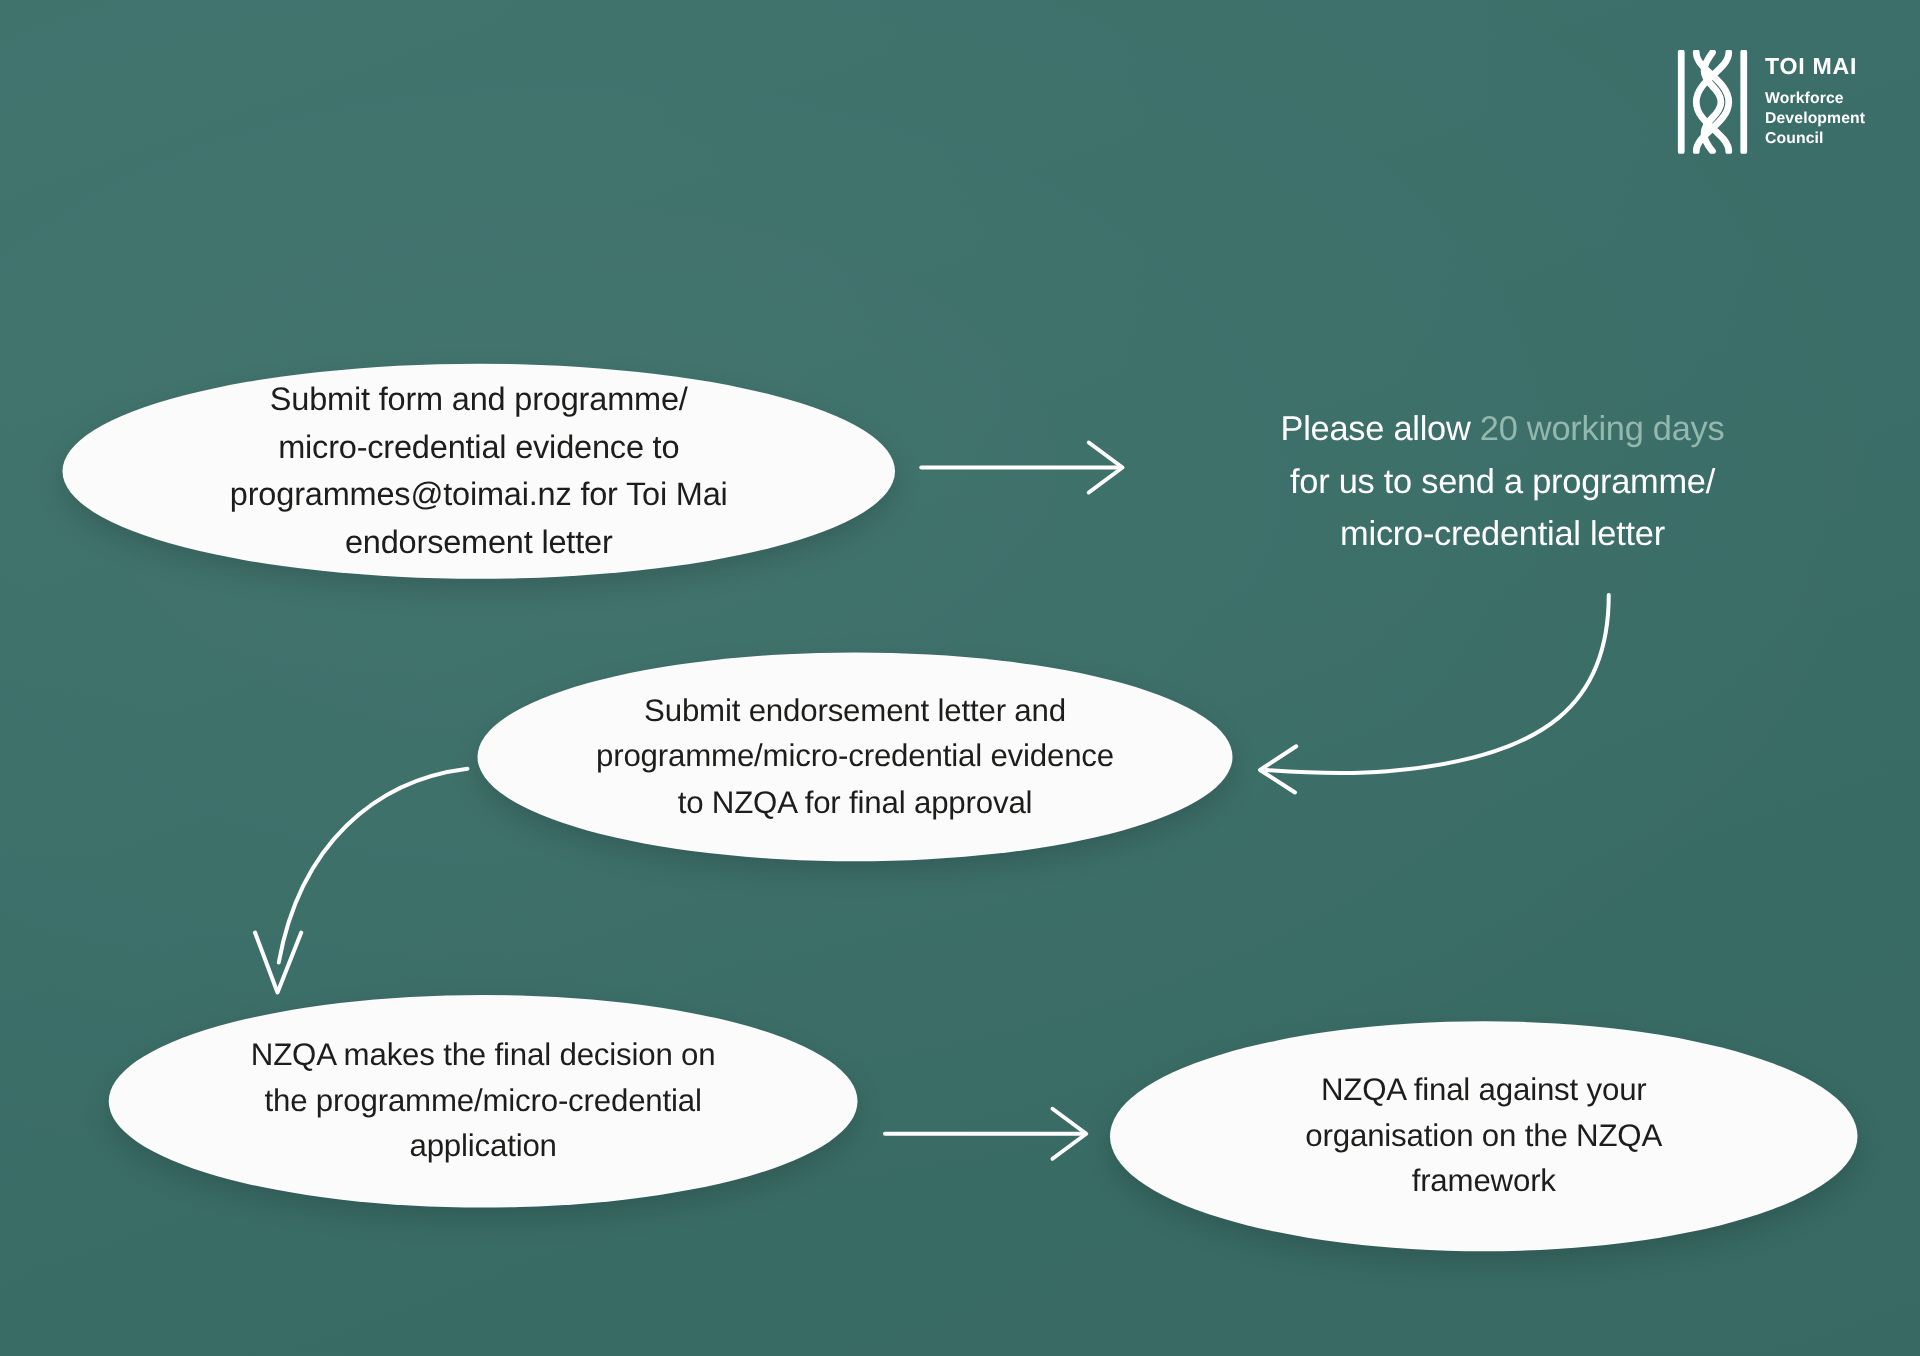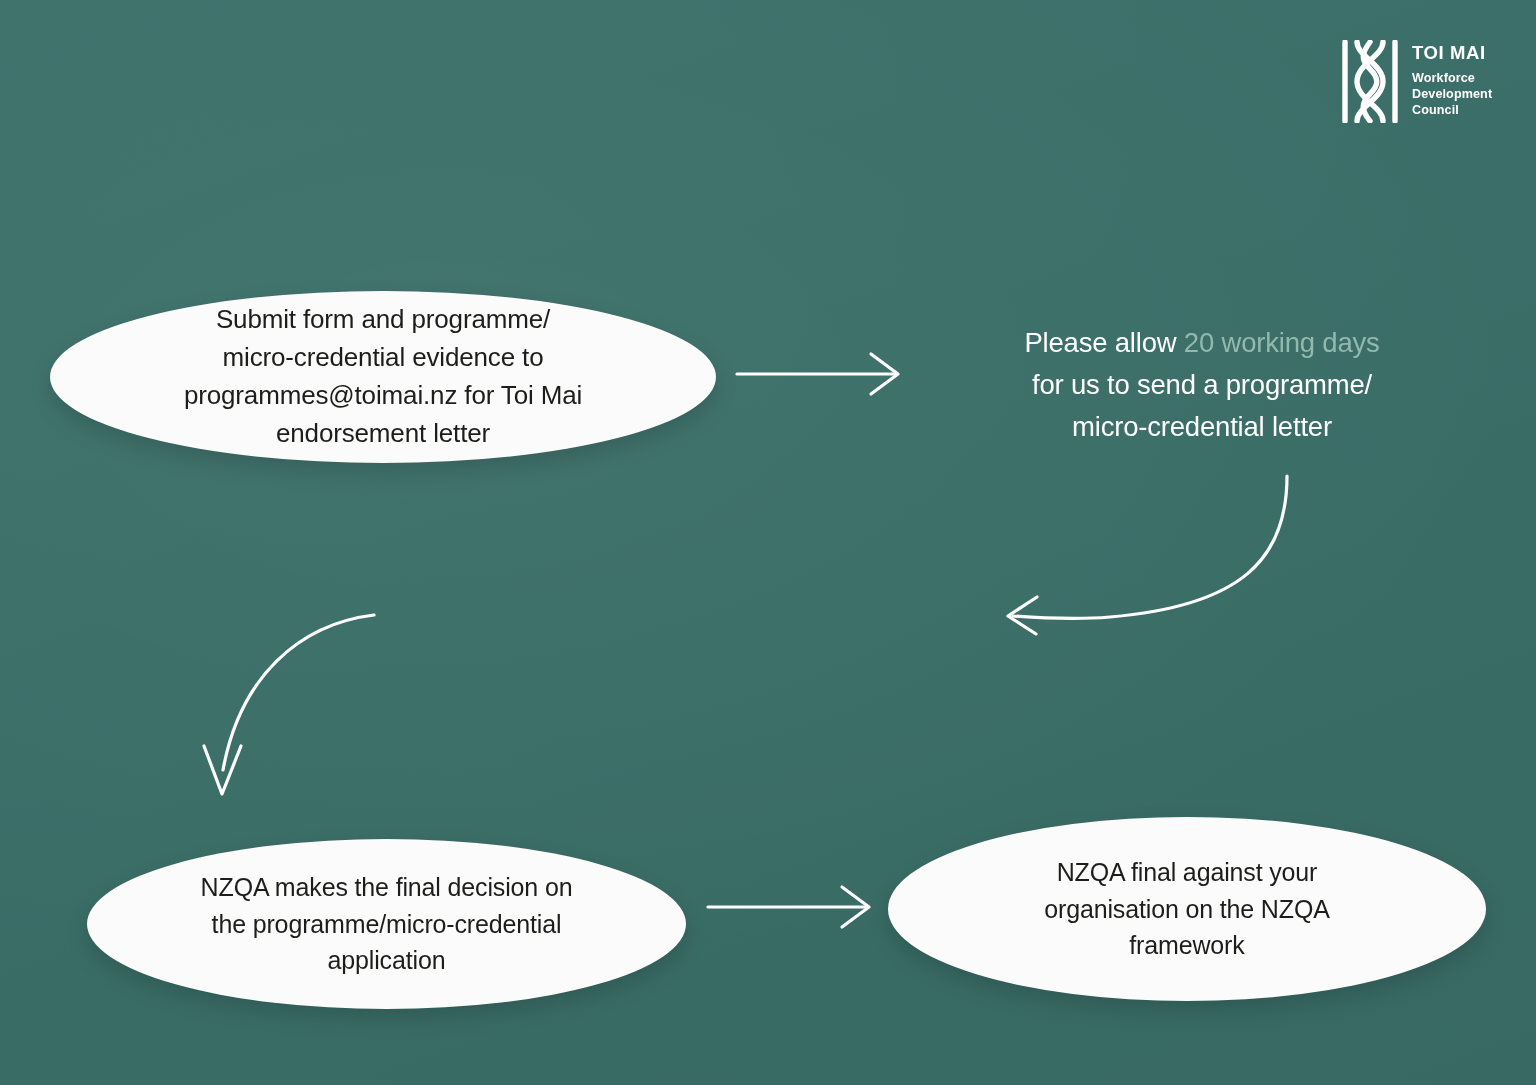--- a/index.html
+++ b/index.html
@@ -85,21 +85,21 @@
     font-size: 26px;
     line-height: 1.46;
     font-weight: 400;
     letter-spacing: -0.15px;
     white-space: pre-line;
     padding: 0 14px;
   }
 
   #ellipse-1 { left: 50px;  top: 291px; width: 666px; height: 172px; justify-content: center; }
   #ellipse-2 { left: 382px; top: 522px; width: 604px; height: 167px; }
-  #ellipse-3 { left: 87px;  top: 839px; width: 599px; height: 170px; }
+  #ellipse-3 { left: 87px;  top: 796px; width: 599px; height: 170px; }
   #ellipse-4 { left: 888px; top: 817px; width: 598px; height: 184px; }
 
   #ellipse-1 .ellipse-text { padding: 0 58px; }
   #ellipse-2 .ellipse-text { padding: 0 22px; font-size: 25px; }
   #ellipse-3 .ellipse-text { padding: 0 46px; font-size: 25px; }
   #ellipse-4 .ellipse-text { padding: 0 72px; font-size: 25px; }
 
   
   #note {
     position: absolute;
@@ -184,20 +184,25 @@
 programmes@toimai.nz for Toi Mai
 endorsement letter</div>
   </div>
 
   <div id="note">
     <span>Please allow </span><span class="hl">20 working days</span><span style="white-space:pre-line">
 for us to send a programme/
 micro-credential letter</span>
   </div>
 
+  <div class="ellipse" id="ellipse-2">
+    <div class="ellipse-text">Submit endorsement letter and
+programme/micro-credential evidence
+to NZQA for final approval</div>
+  </div>
 
   <div class="ellipse" id="ellipse-3">
     <div class="ellipse-text">NZQA makes the final decision on
 the programme/micro-credential
 application</div>
   </div>
 
   <div class="ellipse" id="ellipse-4">
     <div class="ellipse-text">NZQA final against your
 organisation on the NZQA

